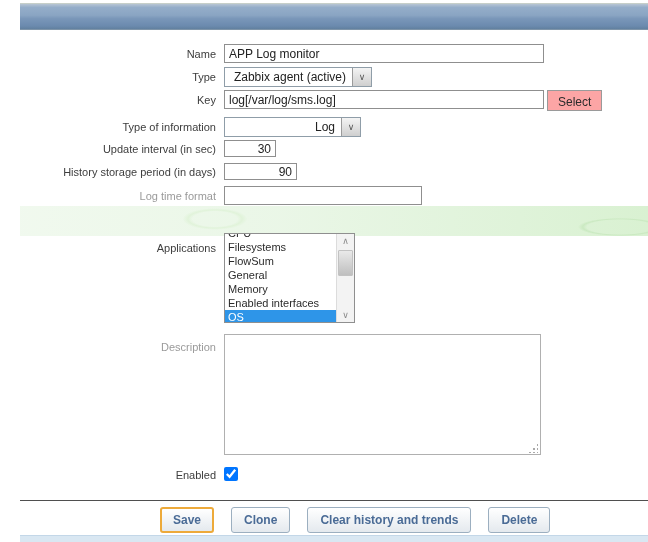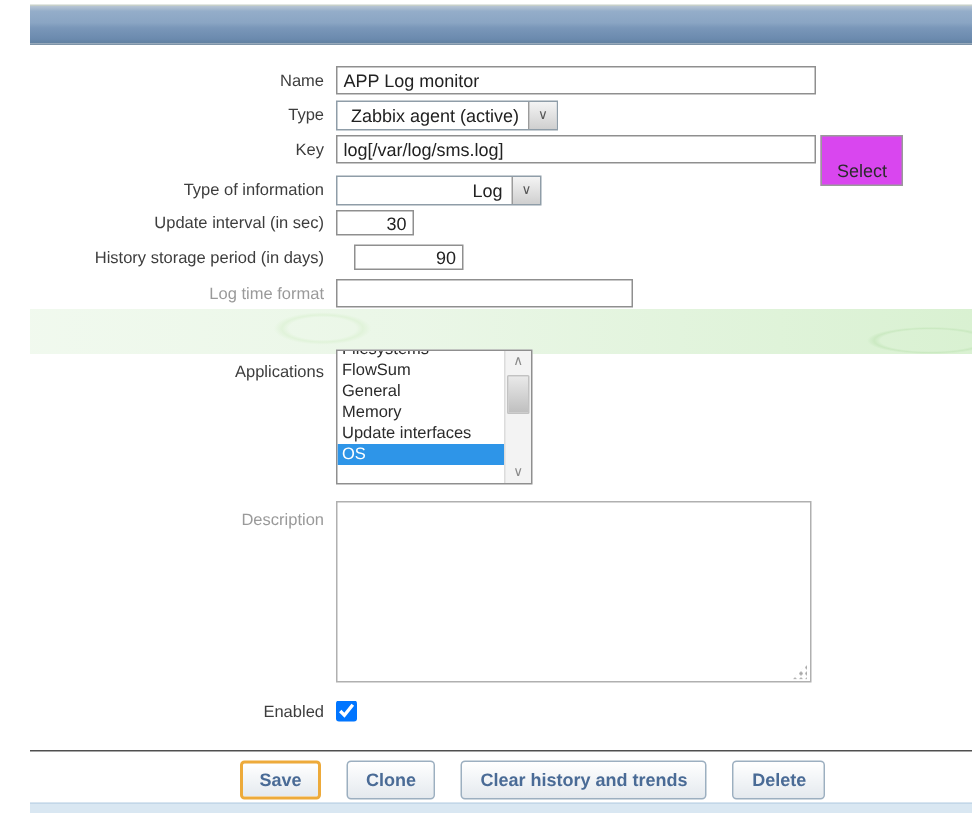--- a/index.html
+++ b/index.html
@@ -30,22 +30,22 @@
   input.num{text-align:right;height:17px;}
 
   
   .select{display:inline-flex;align-items:stretch;box-sizing:border-box;height:20px;
           border:1px solid #8f9da8;background:#fff;cursor:default;text-align:right;}
   .select .txt{font:12px "Liberation Sans",sans-serif;color:#222;padding:2px 6px 0 4px;flex:1 1 auto;white-space:nowrap;}
   .select .arrow{flex:0 0 18px;display:flex;align-items:center;justify-content:center;
           background:linear-gradient(180deg,#f4f4f4,#cfcfcf);border-left:1px solid #9b9b9b;
           color:#555;font-family:"DejaVu Sans",sans-serif;font-size:9px;}
 
-  .btn-select{position:absolute;left:527px;top:90px;height:21px;padding:16px 10px;box-sizing:border-box;
-          border:1px solid #9a9a9a;background:#d946ef;font:12px "Liberation Sans",sans-serif;color:#2b2b2b;}
+  .btn-select{position:absolute;left:527px;top:90px;height:21px;padding:4px 10px;box-sizing:border-box;
+          border:1px solid #9a9a9a;background:#fca5a5;font:12px "Liberation Sans",sans-serif;color:#2b2b2b;}
 
   
   .listbox{position:absolute;left:204px;top:233px;width:131px;height:90px;box-sizing:border-box;
            border:1px solid #8f8f8f;background:#fff;overflow:hidden;}
   .list-inner{margin-top:-8px;}
   .list-item{height:14px;line-height:14px;font-size:11px;color:#2b2b2b;padding-left:3px;
              width:111px;white-space:nowrap;overflow:hidden;}
   .list-item.selected{background:#2e95e8;color:#fff;}
   .scrollbar{position:absolute;right:0;top:0;bottom:0;width:17px;background:#f3f3f3;border-left:1px solid #dcdcdc;}
   .sb-up,.sb-down{position:absolute;left:0;width:17px;height:14px;text-align:center;line-height:14px;
@@ -108,41 +108,42 @@
       <span class="txt">Log</span>
       <span class="arrow">∨</span>
     </div>
   </div>
 
   <div class="row" style="top:140px;height:17px;">
     <div class="lbl">Update interval (in sec)</div>
     <input type="text" class="ctl num" style="width: 52px;" value="30">
   </div>
 
-  <div class="row" style="top:163px;height:17px;gap:12px;">
+  <div class="row" style="top:163px;height:17px;">
     <div class="lbl">History storage period (in days)</div>
     <input type="text" class="ctl num" style="width: 73px;" value="90">
   </div>
 
   <div class="row" style="top:186px;height:19px;">
     <div class="lbl muted">Log time format</div>
     <input type="text" class="ctl" style="width: 198px;" value="">
   </div>
 
 
   <div class="row" style="top:241px;height:13px;">
     <div class="lbl">Applications</div>
   </div>
   <div class="listbox">
     <div class="list-inner">
+      <div class="list-item">CPU</div>
       <div class="list-item">Filesystems</div>
       <div class="list-item">FlowSum</div>
       <div class="list-item">General</div>
       <div class="list-item">Memory</div>
-      <div class="list-item">Update interfaces</div>
+      <div class="list-item">Enabled interfaces</div>
       <div class="list-item selected">OS</div>
     </div>
     <div class="scrollbar">
       <div class="sb-up">∧</div>
       <div class="sb-thumb"></div>
       <div class="sb-down">∨</div>
     </div>
   </div>
 
   <div class="row" style="top:340px;height:13px;">

